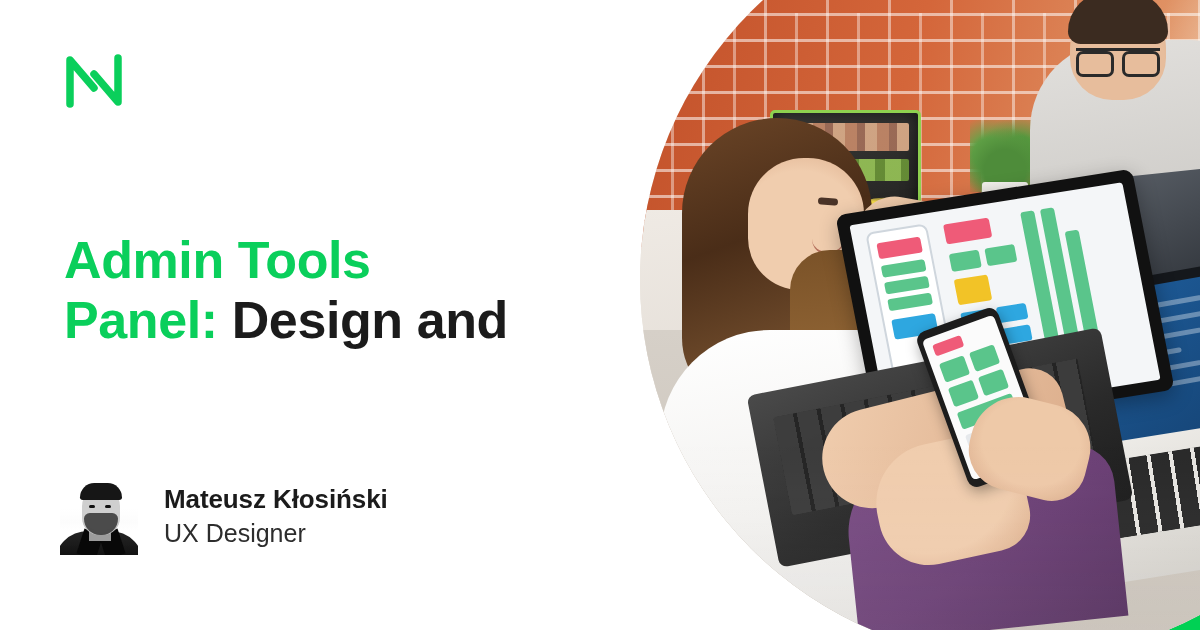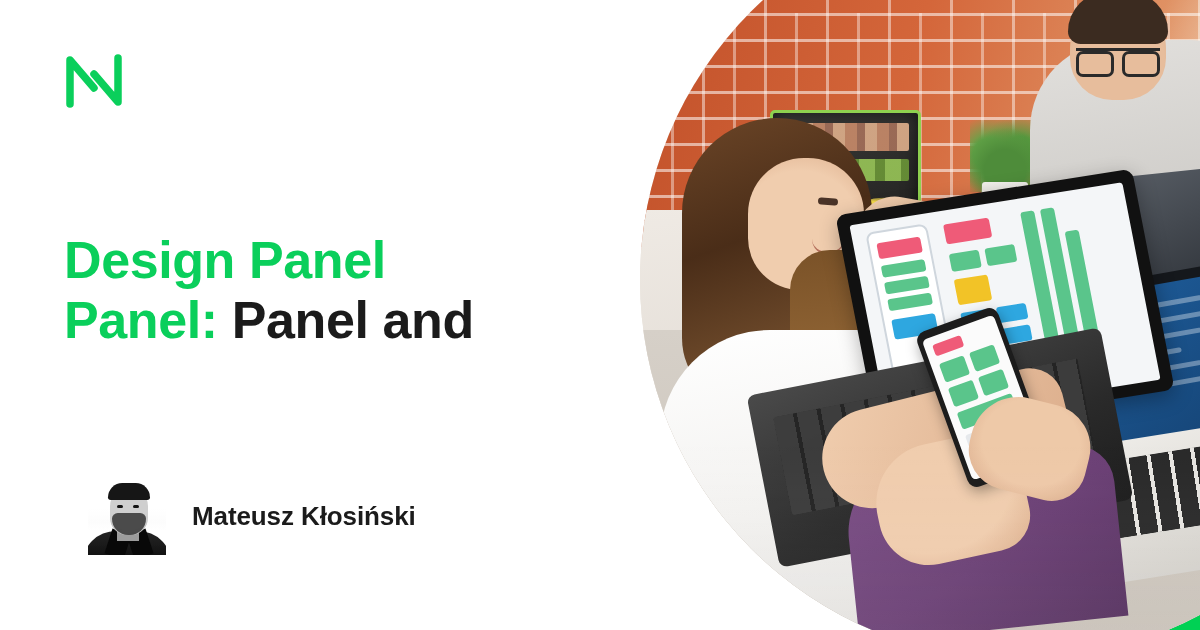--- a/index.html
+++ b/index.html
@@ -337,21 +337,21 @@
     font-size: 52px;
     font-weight: 700;
     line-height: 1.15;
     letter-spacing: -0.4px;
     color: #1b1b1b;
   }
   .headline .accent { color: #0ACF5B; }
 
   .byline {
     position: absolute;
-    left: 88px;
+    left: 60px;
     top: 477px;
     display: flex;
     align-items: center;
     gap: 26px;
   }
   .avatar {
     width: 78px; height: 78px;
     overflow: hidden;
     flex: 0 0 auto;
     position: relative;
@@ -508,39 +508,40 @@
     <div class="logo">
       <svg width="60" height="58" viewBox="0 0 60 58" aria-hidden="true">
         <g fill="none" stroke="#0ACF5B" stroke-width="7.5" stroke-linecap="round" stroke-linejoin="round">
           <path d="M6 52 L6 8 L30 36"></path>
           <path d="M54 6 L54 50 L30 22"></path>
         </g>
       </svg>
     </div>
 
     <h1 class="headline">
-      <span class="accent">Design Panel</span><br>
+      <span class="accent">Admin Tools</span><br>
       <span class="accent">Panel:</span>
-      <span>Panel and</span><br>
+      <span>Design and</span><br>
     </h1>
 
     <div class="byline">
       <div class="avatar">
         <div class="avatar-art">
           <div class="av-bg"></div>
           <div class="av-shoulder"></div>
           <div class="av-collar-l"></div>
           <div class="av-collar-r"></div>
           <div class="av-neck"></div>
           <div class="av-face"></div>
           <div class="av-beard"></div>
           <div class="av-hair"></div>
           <div class="av-eye-l"></div>
           <div class="av-eye-r"></div>
         </div>
       </div>
       <div class="byline-text">
         <div class="byline-name">Mateusz Kłosiński</div>
+        <div class="byline-role">UX Designer</div>
       </div>
     </div>
 
   </div>
 </div>
 
 </body></html>

